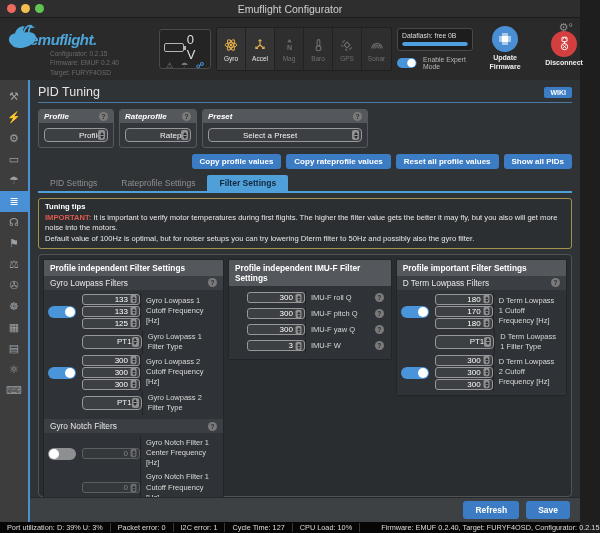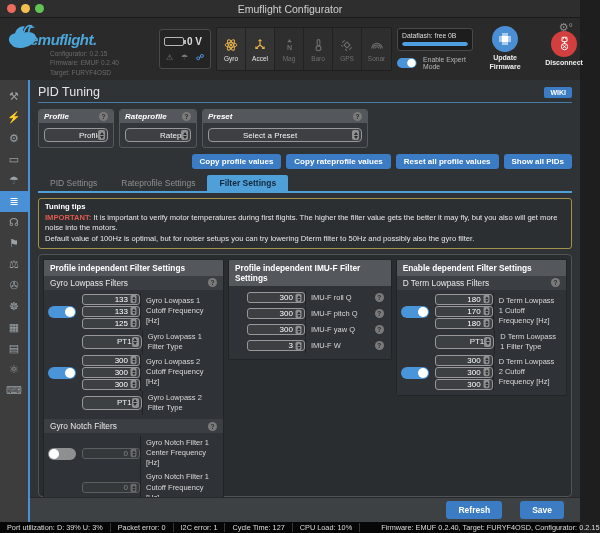--- a/index.html
+++ b/index.html
@@ -21,21 +21,21 @@
   .logo-block { width:148px; position:relative; height:56px; flex:0 0 148px; }
   .logo-bird { position:absolute; left:0; top:3px; }
   .wordmark { position:absolute; left:24px; top:10px; font-size:15px; font-weight:bold; font-style:italic;
               color:#4da6d9; letter-spacing:-0.5px; }
   .version { position:absolute; left:44px; top:28px; font-size:6.5px; color:#6b6b6b; line-height:1.45; }
   .battery-box { flex:0 0 52px; height:40px; border:1px solid #4a4a4a; border-radius:3px; background:#242424;
                  display:flex; flex-direction:column; justify-content:space-around; padding:2px 4px; }
   .batt-row { display:flex; align-items:center; gap:3px; }
   .batt-shape { width:20px; height:9px; border:1px solid #b5b5b5; border-radius:2px; position:relative; }
   .batt-shape::after { content:""; position:absolute; right:-3px; top:2px; width:2px; height:4px; background:#b5b5b5; }
-  .batt-v { color:#ddd; font-size:10px; font-weight:bold; }
+  .batt-v { color:#ddd; font-size:13px; font-weight:normal; }
   .batt-icons { display:flex; justify-content:space-between; align-items:center; padding:0 2px; }
   .batt-icons span { font-size:8px; color:#7e7e7e; line-height:1; }
   .batt-icons .link { color:#4a90d6; font-weight:bold; }
   .sensor-bar { display:flex; flex:0 0 auto; border:1px solid #1f1f1f; border-radius:2px; overflow:hidden; height:44px; }
   .sensor { width:29px; display:flex; flex-direction:column; align-items:center; justify-content:center;
             background:#2e2e2e; border-right:1px solid #222; gap:2px; }
   .sensor:last-child { border-right:none; }
   .sensor.active { background:#343434; }
   .sensor .s-icon { height:16px; display:flex; align-items:center; justify-content:center; color:#6f6f6f; }
   .sensor.active .s-icon { color:#e7b04c; }
@@ -135,21 +135,21 @@
          padding:1px; cursor:pointer; }
   .tgl .knob { width:10px; height:10px; border-radius:50%; background:#fff; }
   .tgl.on { background:#4a94d9; justify-content:flex-end; }
   .imuf-row { display:flex; align-items:center; margin:2px 0; }
   .imuf-row .iml { margin-left:14px; flex:0 0 58px; }
   .imuf-row .fg-label { align-self:auto; min-height:13px; }
   .imuf-row .help { margin-right:3px; }
 
   
   .toolbar { flex:0 0 25px; background:#3e4144; border-top:1px solid #26282a; display:flex;
-             align-items:center; justify-content:flex-end; gap:18px; padding:0 16px; }
+             align-items:center; justify-content:flex-end; gap:7px; padding:0 10px; }
   .tb-btn { background:#3b7cc4; color:#fff; font-size:8.5px; font-weight:bold; padding:4px 12px;
             border:none; border-radius:3px; cursor:pointer; font-family:inherit; }
   .footer { flex:0 0 11px; background:#060606; display:flex; align-items:center; }
   .foot-item { color:#dcdcdc; font-size:7.3px; padding:0 7px; border-right:1px solid #383838;
                white-space:nowrap; }
   .foot-item:last-child { border-right:none; }
 </style>
 </head>
 <body>
 
@@ -612,21 +612,21 @@
                       <i class="up"></i>
                       <i class="dn"></i>
                     </span>
                   </div>
                   <div class="fg-label">IMU-F W</div>
                   <span class="help">?</span>
                 </div>
               </div>
             </div>
             <div class="fcol" style="width: 180px;">
-              <div class="fcol-head">Enable dependent Filter Settings</div>
+              <div class="fcol-head">Profile important Filter Settings</div>
               <div class="fsec-title">
                 <span>D Term Lowpass Filters</span>
                 <span class="help">?</span>
               </div>
               <div class="fsec-body">
                 <div class="fgroup">
                   <div class="fg-toggle">
                     <span class="tgl on">
                       <span class="knob"></span>
                     </span>

